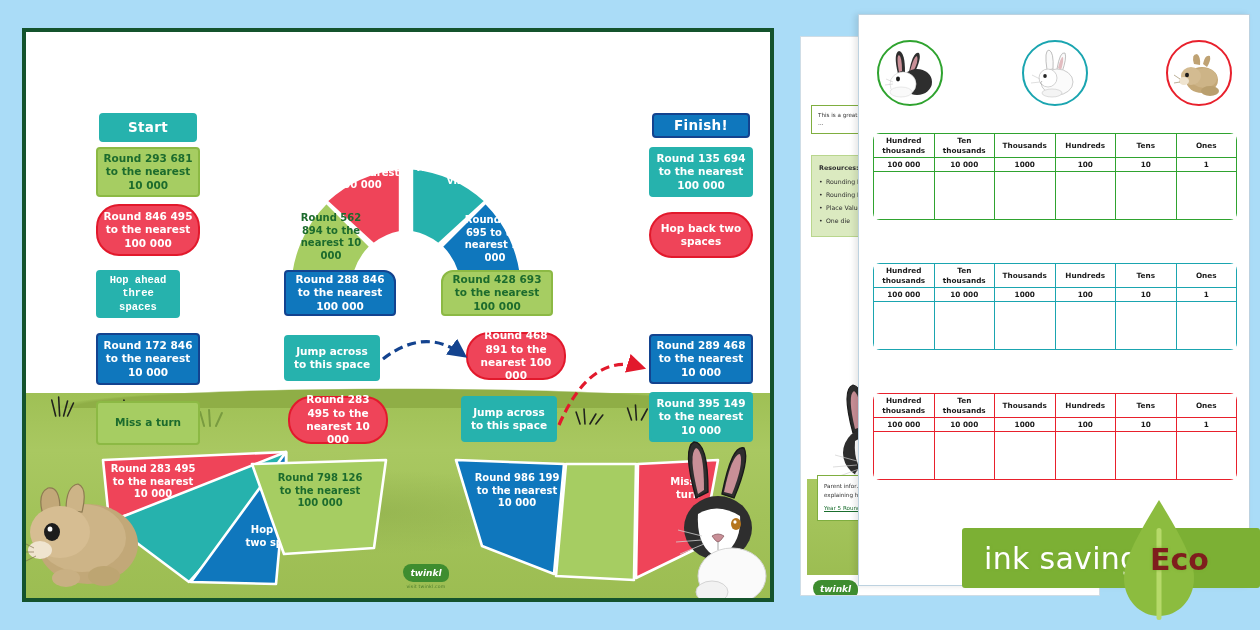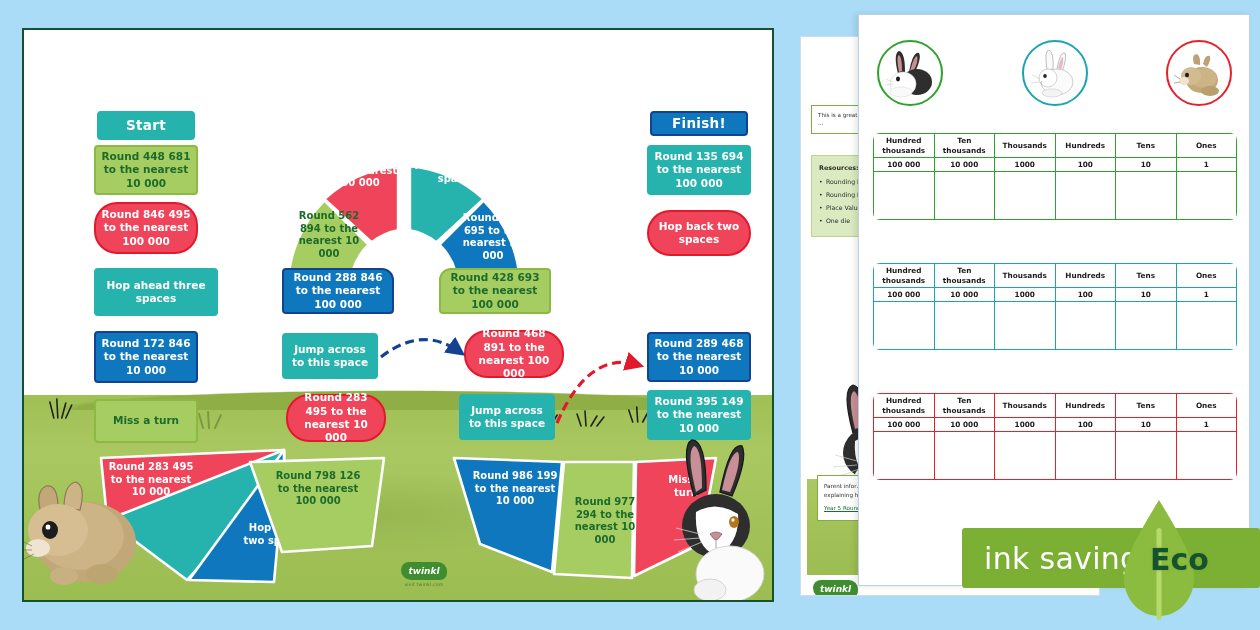--- a/index.html
+++ b/index.html
@@ -10,21 +10,21 @@
     background: #aadcf7;
     font-family: "DejaVu Sans", "Liberation Sans", sans-serif;
   }
   .stage { position: relative; width: 1260px; height: 630px; background: #aadcf7; }
 
   
   .board-page {
     position: absolute; left: 22px; top: 28px;
     width: 752px; height: 574px;
     background: #ffffff;
-    border: 2px solid #14532d;
+    border: 4px solid #14532d;
     overflow: hidden;
   }
   .grass {
     position: absolute; left: 0; bottom: 0; width: 100%; height: 205px;
     background:
       radial-gradient(ellipse 300px 60px at 46% 58%, rgba(141,172,74,.55) 0%, rgba(141,172,74,0) 70%),
       linear-gradient(180deg, #9fc055 0%, #a9c861 28%, #a2c259 62%, #9cbd52 100%);
   }
   .grass-top {
     position: absolute; left: 0; bottom: 190px; width: 100%; height: 34px;
@@ -175,21 +175,21 @@
     color: #ffffff; font-size: 30px; font-weight: 400;
     margin-left: 22px; letter-spacing: .3px;
     text-shadow: 0 0 3px rgba(120,170,50,.8);
   }
   .eco-leaf {
     position: absolute; left: 162px; top: -30px;
     width: 70px; height: 122px;
   }
   .eco-eco {
     position: absolute; left: 188px; top: 14px;
-    color: #14532d; font-size: 30px; font-weight: bold;
+    color: #7f1d1d; font-size: 30px; font-weight: bold;
     text-shadow: 0 0 3px rgba(120,170,50,.9);
   }
 </style>
 </head>
 <body>
 
 <div class="stage">
 
   <div class="board-page">
 
@@ -208,23 +208,23 @@
       <g fill="none" stroke="#6f9239" stroke-width="2" stroke-linecap="round" opacity=".85">
         <path d="M180 56 L176 42 M186 56 L185 40 M192 56 L198 43"></path>
         <path d="M300 58 L296 46 M306 58 L305 43 M312 58 L318 47"></path>
         <path d="M700 52 L696 40 M706 52 L705 37 M712 52 L718 41"></path>
       </g>
     </svg>
 
     <div class="board-title-inner">Rounding Rabbits Race</div>
 
     <div class="tile teal headline" style="left:73px; top:81px; width:98px; height:29px;">Start</div>
-    <div class="tile green" style="left:70px; top:115px; width:104px; height:50px;">Round 448 681 to the nearest 10 000</div>
+    <div class="tile green" style="left:70px; top:115px; width:104px; height:50px;">Round 293 681 to the nearest 10 000</div>
     <div class="tile red" style="left:70px; top:172px; width:104px; height:52px;">Round 846 495 to the nearest 100 000</div>
-    <div class="tile teal" style="left:70px; top:238px; width:124px; height:48px;">Hop ahead three spaces</div>
+    <div class="tile teal" style="left:70px; top:238px; width:84px; height:48px;font-family:Liberation Mono, monospace;">Hop ahead three spaces</div>
     <div class="tile blue" style="left:70px; top:301px; width:104px; height:52px;">Round 172 846 to the nearest 10 000</div>
     <div class="tile green" style="left:70px; top:369px; width:104px; height:44px;">Miss a turn</div>
 
     <div class="tile blue headline" style="left:626px; top:81px; width:98px; height:25px;">Finish!</div>
     <div class="tile teal" style="left:623px; top:115px; width:104px; height:50px;">Round 135 694 to the nearest 100 000</div>
     <div class="tile red" style="left:623px; top:180px; width:104px; height:46px;">Hop back two spaces</div>
     <div class="tile blue" style="left:623px; top:302px; width:104px; height:50px;">Round 289 468 to the nearest 10 000</div>
     <div class="tile teal" style="left:623px; top:360px; width:104px; height:50px;">Round 395 149 to the nearest 10 000</div>
 
     <div class="fan" style="left:250px; top:98px;">
@@ -238,21 +238,21 @@
 
           <path d="M 97.6 114.2 A 62 62 0 0 1 124.0 102.2 L 124.0 38.2 A 126 126 0 0 0 50.4 71.0 Z" fill="#ef4459" stroke="#ffffff" stroke-width="2.4" stroke-linejoin="round"></path>
 
           <path d="M 136.0 102.2 A 62 62 0 0 1 162.4 114.2 L 209.6 71.0 A 126 126 0 0 0 136.0 38.2 Z" fill="#26b2ad" stroke="#ffffff" stroke-width="2.4" stroke-linejoin="round"></path>
 
           <path d="M 165.6 116.7 A 62 62 0 0 1 183.8 160.5 L 246.0 160.5 A 124 124 0 0 0 209.6 72.7 Z" fill="#0f77bd" stroke="#ffffff" stroke-width="2.4" stroke-linejoin="round"></path>
         </g>
       </svg>
     </div>
     <div class="fanlabel w" style="left:288px; top:122px; width:90px;">Round 935 316 to the nearest 100 000</div>
-    <div class="fanlabel w" style="left:390px; top:130px; width:86px;">Hop ahead two spaces</div>
+    <div class="fanlabel w" style="left:390px; top:130px; width:86px;">Hop ahead two visit</div>
     <div class="fanlabel g" style="left:268px; top:180px; width:74px;">Round 562 894 to the nearest 10 000</div>
     <div class="fanlabel w" style="left:430px; top:182px; width:78px;">Round 878 695 to the nearest 10 000</div>
 
     <div class="tile blue" style="left:258px; top:238px; width:112px; height:46px; border-radius:4px 12px 4px 4px;">Round 288 846 to the nearest 100 000</div>
     <div class="tile green" style="left:415px; top:238px; width:112px; height:46px; border-radius:12px 4px 4px 4px;">Round 428 693 to the nearest 100 000</div>
     <div class="tile teal" style="left:258px; top:303px; width:96px; height:46px;">Jump across to this space</div>
     <div class="tile red" style="left:440px; top:300px; width:100px; height:48px;">Round 468 891 to the nearest 100 000</div>
     <div class="tile red" style="left:262px; top:364px; width:100px; height:48px;">Round 283 495 to the nearest 10 000</div>
     <div class="tile teal" style="left:435px; top:364px; width:96px; height:46px;">Jump across to this space</div>
 
@@ -294,21 +294,20 @@
     <div class="fan" style="left:420px; top:418px;">
       <svg width="280" height="140" viewBox="0 0 280 140">
         <g stroke="#ffffff" stroke-width="2.6" stroke-linejoin="round">
           <path d="M 10 10 L 118 14 L 108 124 L 36 96 Z" fill="#0f77bd"></path>
           <path d="M 120 14 L 190 14 L 188 130 L 110 126 Z" fill="#a6cd62"></path>
           <path d="M 192 14 L 272 10 L 256 96 L 190 128 Z" fill="#ef4459"></path>
         </g>
       </svg>
     </div>
     <div class="fanlabel w" style="left:444px; top:440px; width:94px;">Round 986 199 to the nearest 10 000</div>
-    <div class="fanlabel g" style="left:544px; top:466px; width:74px;">Round 977 294 to the nearest 10 000</div>
     <div class="fanlabel w" style="left:636px; top:444px; width:52px;">Miss a turn</div>
 
     <svg class="rabbit" style="left:0px; top:420px;" width="130" height="140" viewBox="0 0 130 140">
       <g>
         <ellipse cx="62" cy="92" rx="50" ry="40" fill="#c2a878"></ellipse>
         <ellipse cx="56" cy="86" rx="44" ry="34" fill="#cdb487"></ellipse>
         <path d="M18 66 Q10 42 22 36 Q34 34 34 58 Z" fill="#c2a878" stroke="#8d7a52" stroke-width="1.2"></path>
         <path d="M40 58 Q40 34 52 32 Q62 36 56 60 Z" fill="#cdb487" stroke="#8d7a52" stroke-width="1.2"></path>
         <ellipse cx="34" cy="80" rx="30" ry="26" fill="#d6bd92"></ellipse>
         <ellipse cx="26" cy="80" rx="8" ry="9" fill="#1c1c1c"></ellipse>

